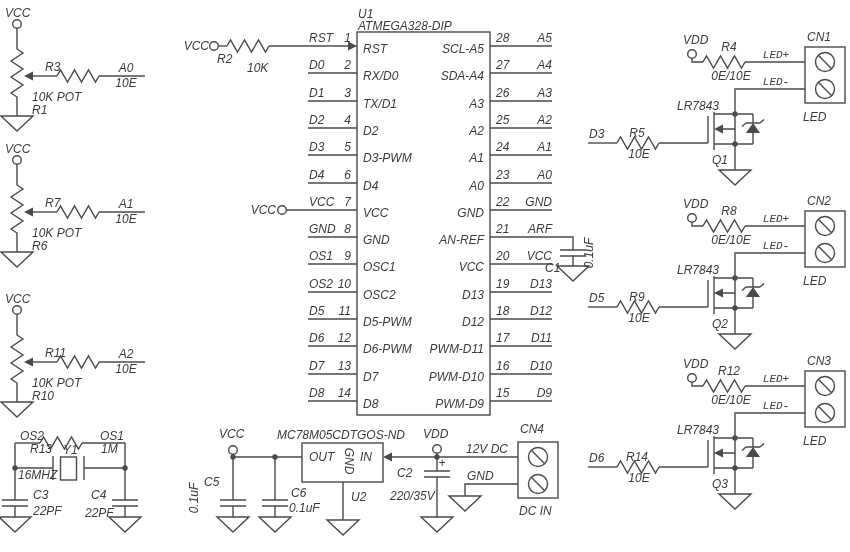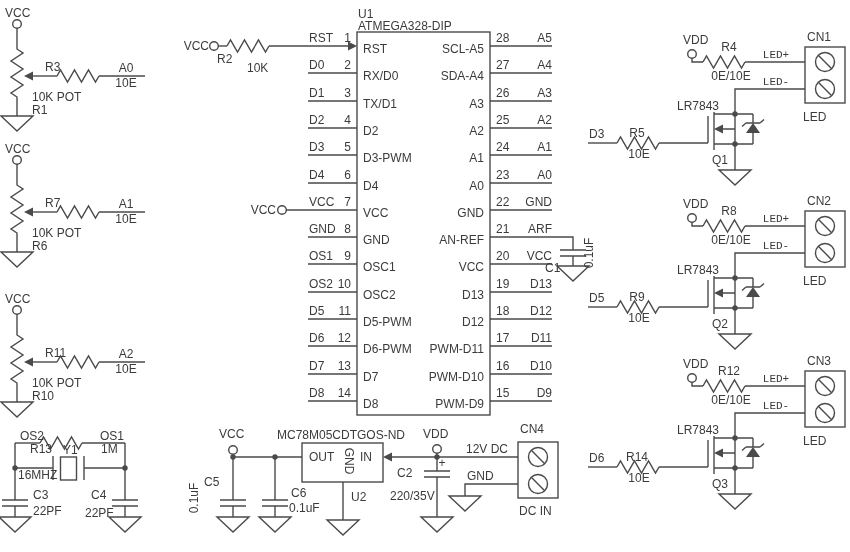--- a/index.html
+++ b/index.html
@@ -1,16 +1,16 @@
 <!DOCTYPE html>
 <html><head>
 <meta charset="utf-8">
 <style>
   html,body{margin:0;padding:0;background:#fff;}
-  #stage{width:850px;height:552px;background:#fff;position:relative;overflow:hidden;}
+  #stage{width:850px;height:552px;background:#fff;position:relative;overflow:hidden;font-style:italic;}
   svg text{font-family:"Liberation Sans",sans-serif;font-size:12px;fill:#3b3b3b;stroke:none;}
   svg text.m{font-family:"Liberation Mono","DejaVu Sans Mono",monospace;font-size:11px;}
   svg text.e{text-anchor:end}
   svg text.c{text-anchor:middle}
   svg line,svg path{stroke:#4a4a4a;stroke-width:1.4;fill:none;}
   svg polygon{fill:#4a4a4a;stroke:none;}
   svg rect{fill:#ffffff;stroke:#4a4a4a;stroke-width:1.4;}
   svg circle{fill:#ffffff;stroke:#4a4a4a;stroke-width:1.4;}
   svg .dot{fill:#4a4a4a;stroke:none;}
   svg .ws{fill:#ffffff;stroke:#4a4a4a;stroke-width:1.4;}

